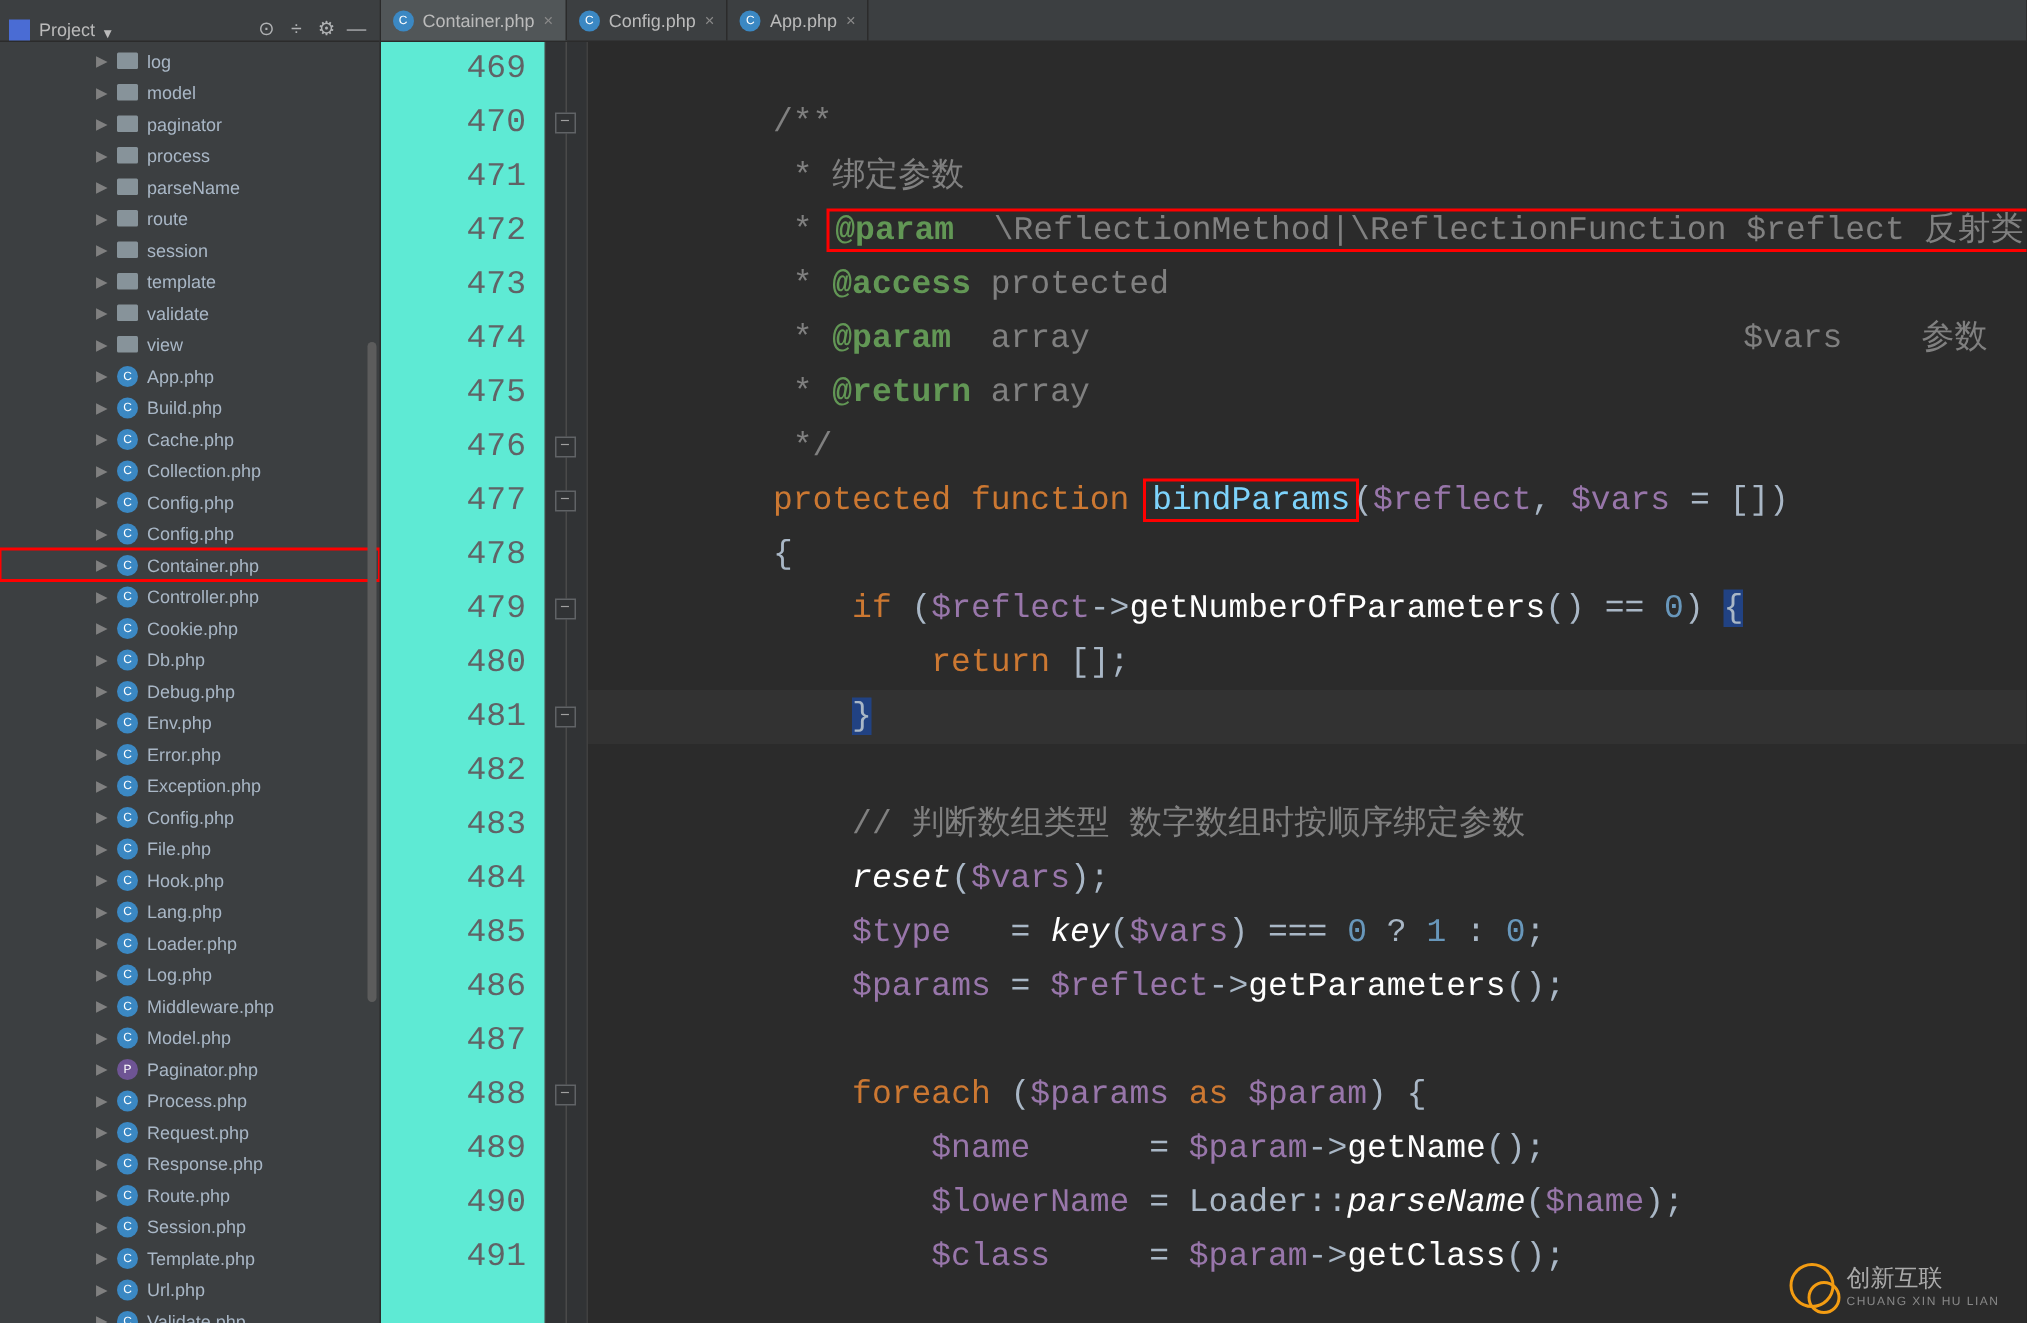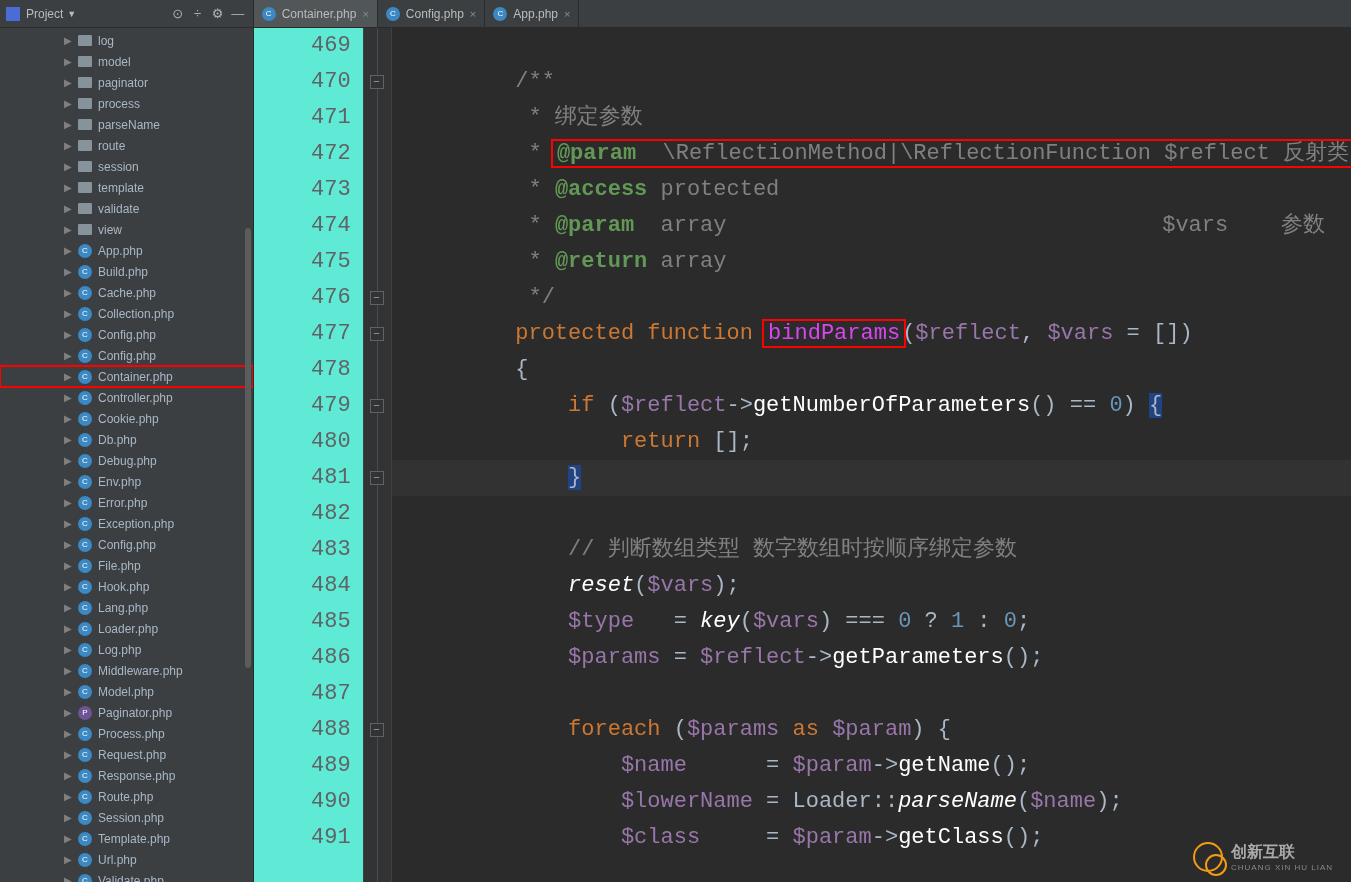--- a/index.html
+++ b/index.html
@@ -1,19 +1,19 @@
 <!DOCTYPE html>
 <html><head>
 <meta charset="utf-8">
 <style>
 * { margin:0; padding:0; box-sizing:border-box; }
 body { font-family:"Segoe UI",Arial,sans-serif; background:#2b2b2b; color:#a9b7c6; font-size:13px; overflow:hidden; width:1351px; height:882px; position:relative; }
 .ide { display:flex; height:100%; }
 .sidebar { width:332px; background:#3c3f41; display:flex; flex-direction:column; border-right:1px solid #2b2b2b; }
-.sidebar-head { height:28px; background:#3c3f41; display:flex; align-items:center; padding:0 6px; border-bottom:1px solid #2b2b2b; }
+.sidebar-head { height:28px; background:#3c3f41; display:flex; align-items:flex-end; padding:0 6px; border-bottom:1px solid #2b2b2b; }
 .sidebar-head .ico-proj { width:14px; height:14px; background:#4a6cd4; margin-right:6px; }
 .sidebar-head .ttl { color:#bbbbbb; font-size:12px; }
 .sidebar-head .dd { color:#bbbbbb; font-size:9px; margin-left:4px; }
 .sidebar-head .sp { flex:1; }
 .sidebar-head .tool { width:18px; height:18px; display:flex; align-items:center; justify-content:center; color:#afb1b3; margin-left:2px; font-size:13px; cursor:pointer; }
 .tree { flex:1; overflow:hidden; padding-top:2px; position:relative; }
 .tree-scroll { overflow:hidden; }
 .tree-item { display:flex; align-items:center; height:21px; padding-left:64px; cursor:pointer; white-space:nowrap; }
 .tree-item.sel { outline:2px solid #ff0000; outline-offset:-1px; }
 .tree-item .arrow { width:10px; color:#808080; font-size:10px; margin-right:4px; }
@@ -35,32 +35,32 @@
 .gutter .ln { height:36px; line-height:36px; position:relative; }
 .fold-col { width:28px; background:#313335; position:relative; border-right:1px solid #404040; }
 .fold-line { position:absolute; left:13px; top:0; bottom:0; width:1px; background:#4a4a4a; }
 .fold-mark { position:absolute; left:6px; width:14px; height:14px; border:1px solid #606366; background:#313335; color:#a0a0a0; font-size:11px; display:flex; align-items:center; justify-content:center; }
 .code { flex:1; position:relative; }
 .code-line { height:36px; line-height:36px; white-space:pre; padding-left:18px; }
 .code-line.hl { background:#323232; }
 .c-cmt { color:#808080; }
 .c-tag { color:#629755; font-weight:bold; }
 .c-kw { color:#cc7832; }
-.c-fn { color:#d946ef; }
+.c-fn { color:#7dd3fc; }
 .c-var { color:#9876aa; }
 .c-num { color:#6897bb; }
 .c-op { color:#a9b7c6; }
 .c-call { color:#ffffff; }
 .box-red { border:2px solid #ff0000; padding:0 4px; margin-left:-4px; margin-right:-4px; }
 .sel-br { background:#214283; }
 .watermark { position:absolute; right:18px; bottom:10px; display:flex; align-items:center; gap:8px; color:#888; }
 .wm-logo { width:30px; height:30px; border:2px solid #f39c12; border-radius:50%; position:relative; }
 .wm-logo::before { content:""; position:absolute; width:18px; height:18px; border:2px solid #f39c12; border-radius:50%; left:10px; top:10px; }
 .wm-txt { display:flex; flex-direction:column; font-size:14px; }
-.wm-txt .l1 { font-size:16px; font-weight:bold; color:#aaa; }
+.wm-txt .l1 { font-size:16px; font-weight:normal; color:#aaa; }
 .wm-txt .l2 { font-size:8px; letter-spacing:1px; color:#888; }
 </style>
 </head>
 <body>
 
 <div class="ide">
   <div class="sidebar">
     <div class="sidebar-head">
       <div class="ico-proj"></div>
       <span class="ttl">Project</span>

